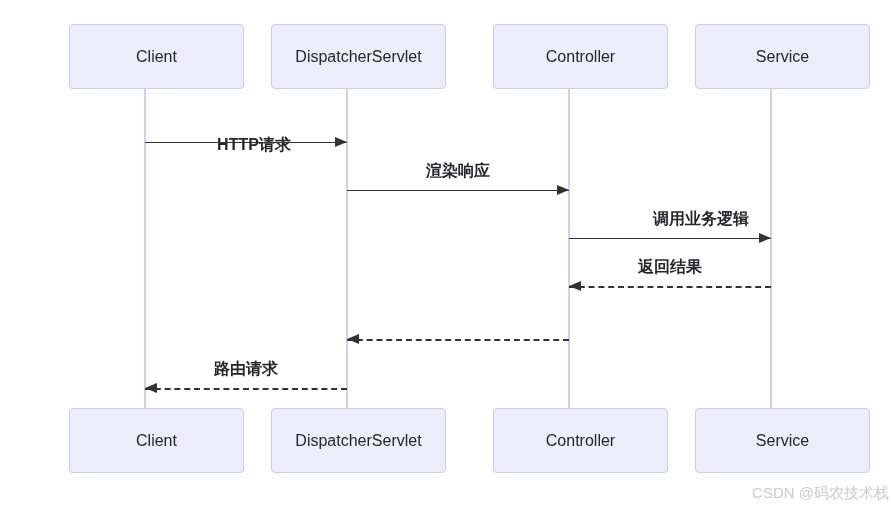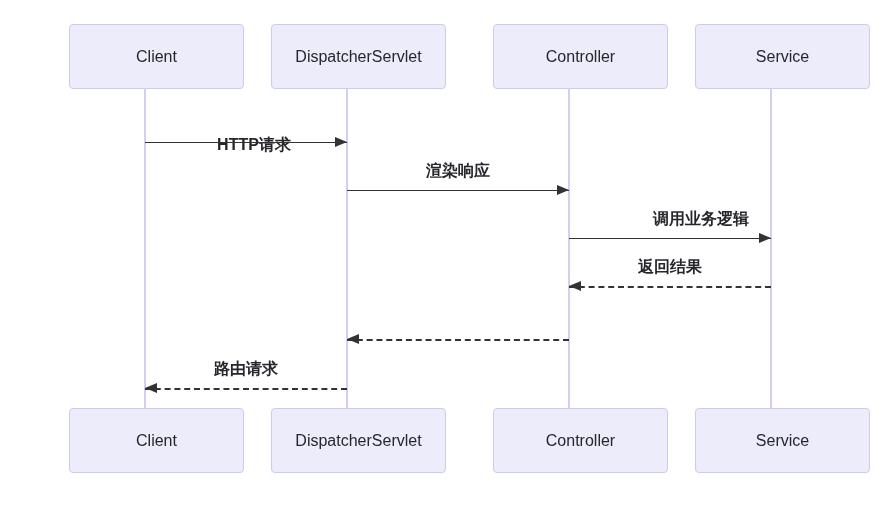--- a/index.html
+++ b/index.html
@@ -72,20 +72,21 @@
     font-size: 15px;
     color: var(--watermark, #CBCBCB);
     white-space: nowrap;
     z-index: 5;
   }
 </style>
 </head>
 <body>
 
 <div id="stage">
+  <span class="watermark">CSDN @码农技术栈</span>
 <div class="actor" style="left: 69px; top: 24px;">Client</div>
     <div class="actor" style="left: 69px; top: 408px;">Client</div>
     <div class="lifeline" style="left: 144px; top: 89px; height: 319px;"></div>
     <div class="actor" style="left: 271px; top: 24px;">DispatcherServlet</div>
     <div class="actor" style="left: 271px; top: 408px;">DispatcherServlet</div>
     <div class="lifeline" style="left: 346px; top: 89px; height: 319px;"></div>
     <div class="actor" style="left: 493px; top: 24px;">Controller</div>
     <div class="actor" style="left: 493px; top: 408px;">Controller</div>
     <div class="lifeline" style="left: 568px; top: 89px; height: 319px;"></div>
     <div class="actor" style="left: 695px; top: 24px;">Service</div>

